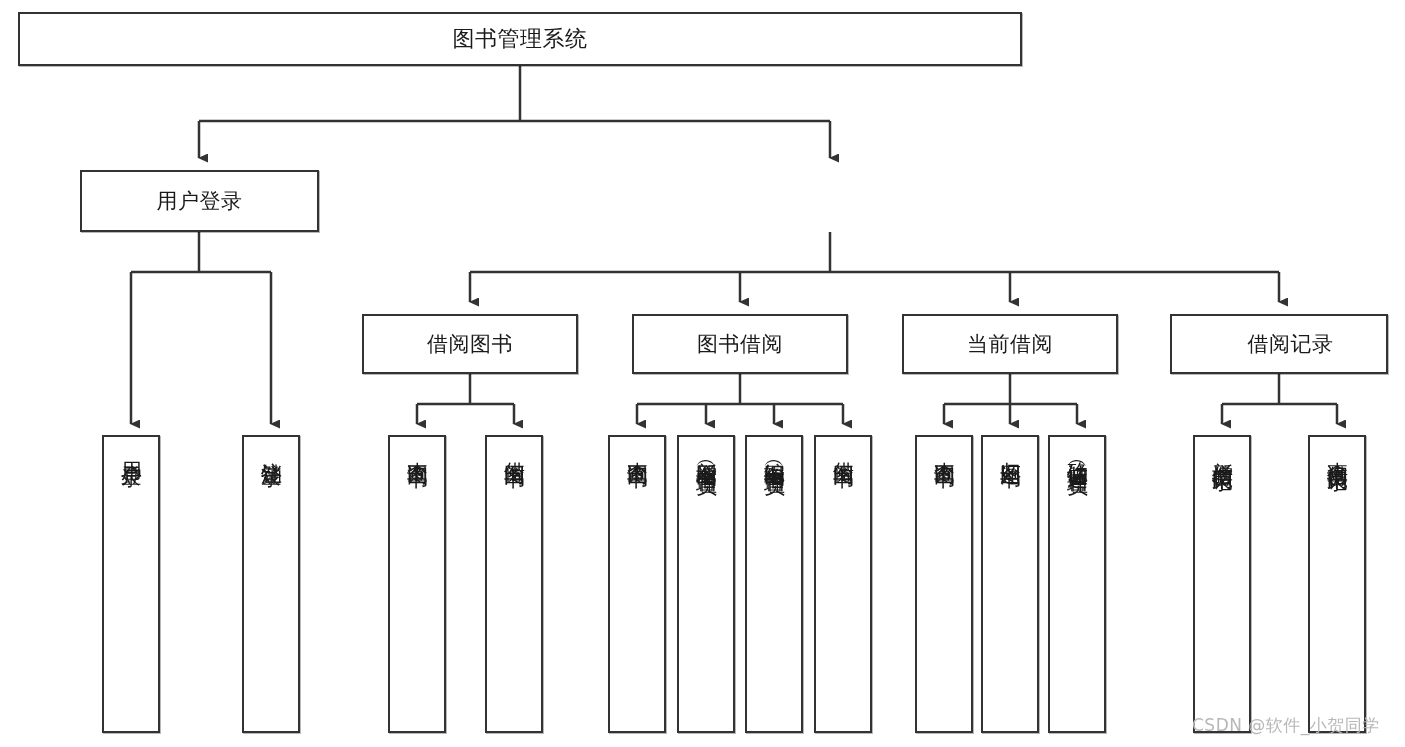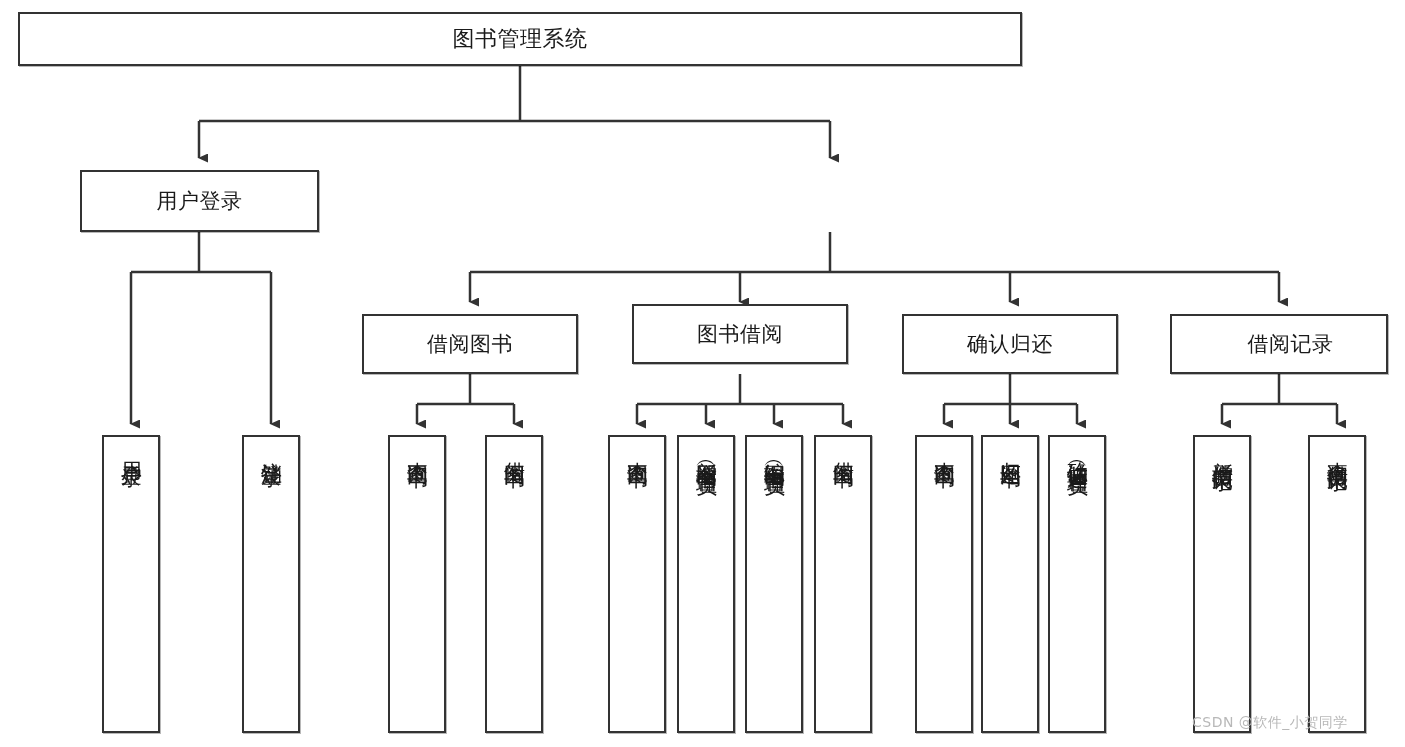--- a/index.html
+++ b/index.html
@@ -64,21 +64,21 @@
     font-size: 21px;
     line-height: 1.0;
     letter-spacing: 2px;
     white-space: nowrap;
     height: auto;
   }
   .watermark {
     position: absolute;
     left: 1192px;
     top: 714px;
-    font-size: 14px;
+    font-size: 17px;
     color: #b8b8b8;
     white-space: nowrap;
     letter-spacing: 0.5px;
     user-select: none;
   }
 </style>
 </head>
 <body>
 
 <div id="diagram-root">
@@ -138,25 +138,25 @@
     <span class="node-label">图书管理系统</span>
   </div>
 
   <div class="node horiz" style="left:80px; top:170px; width:239px; height:62px;">
     <span class="node-label">用户登录</span>
   </div>
 
   <div class="node horiz" style="left:362px; top:314px; width:216px; height:60px;">
     <span class="node-label">借阅图书</span>
   </div>
-  <div class="node horiz" style="left:632px; top:304px; width:216px; height:60px;">
+  <div class="node horiz" style="left:632px; top:314px; width:216px; height:60px;">
     <span class="node-label">图书借阅</span>
   </div>
   <div class="node horiz" style="left:902px; top:314px; width:216px; height:60px;">
-    <span class="node-label">确认归还</span>
+    <span class="node-label">当前借阅</span>
   </div>
   <div class="node horiz" style="left:1170px; top:314px; width:218px; height:60px;padding-left:23px;">
     <span class="node-label">借阅记录</span>
   </div>
 
   <div class="node vert" style="left:102px; top:435px; width:58px; height:298px;">
     <span class="node-label">用户登录</span>
   </div>
   <div class="node vert" style="left:242px; top:435px; width:58px; height:298px;">
     <span class="node-label">注销登录</span>

